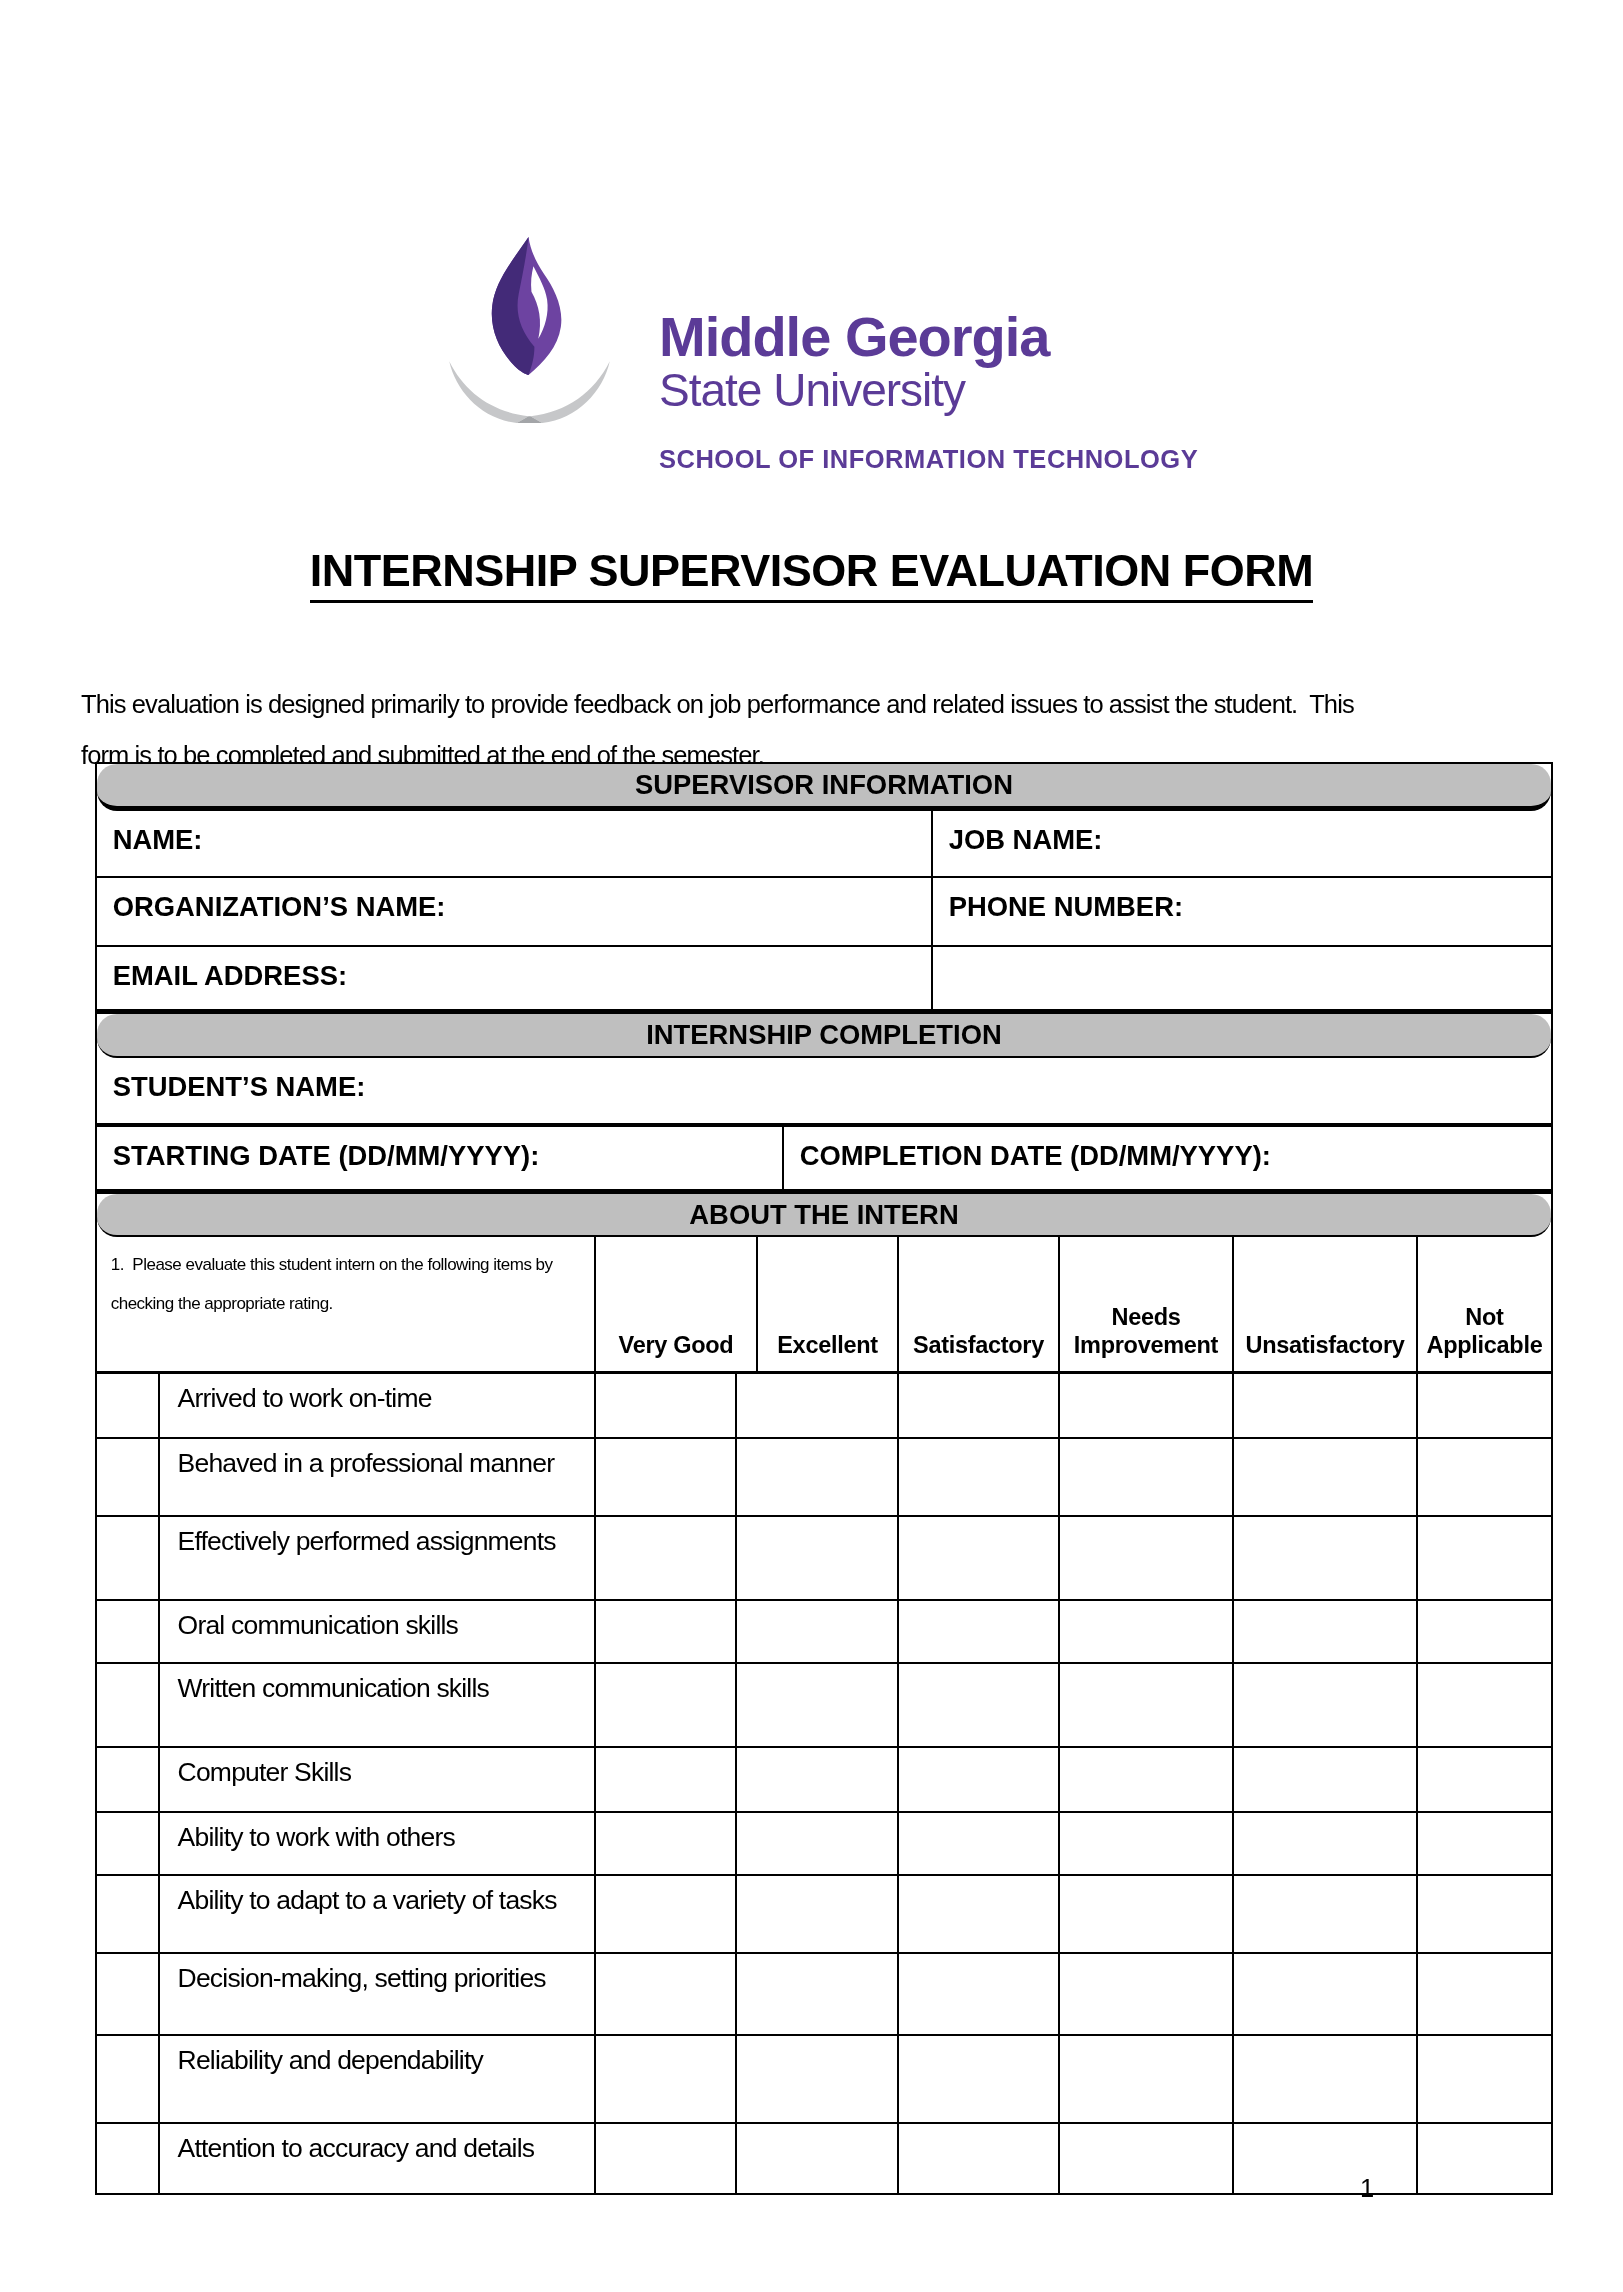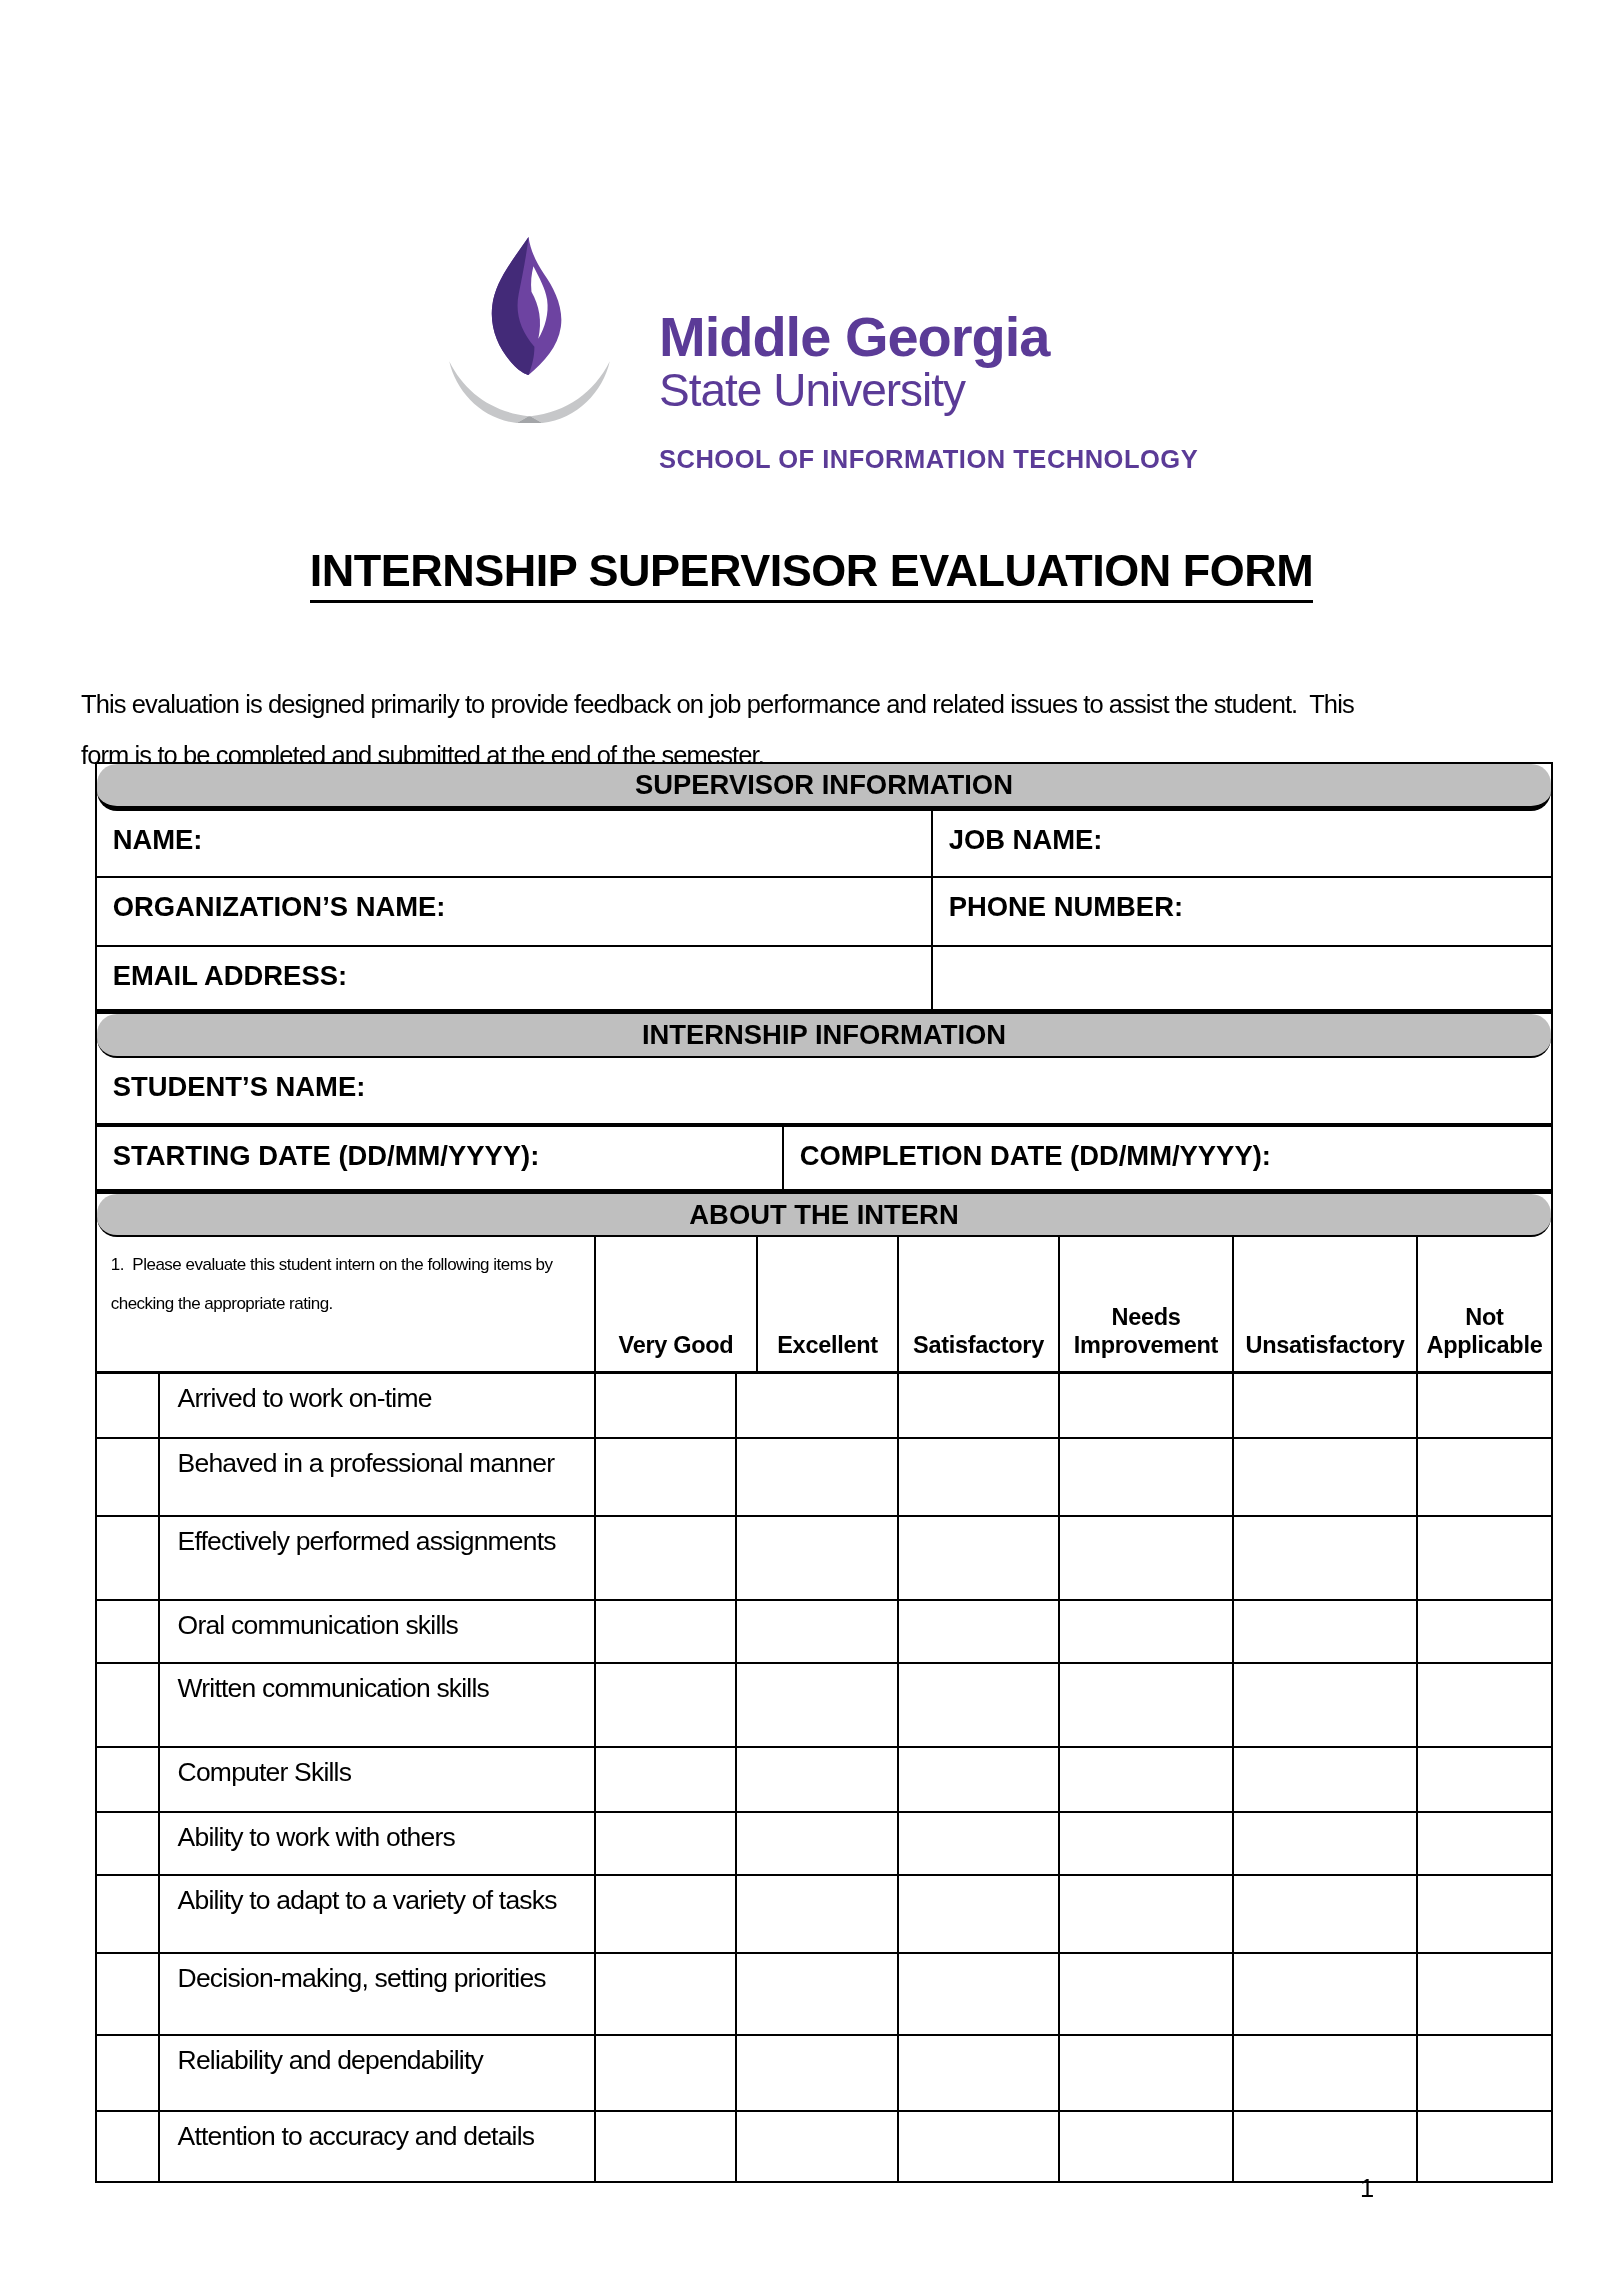--- a/index.html
+++ b/index.html
@@ -82,21 +82,21 @@
     <div class="r" style="height:69px">
       <div class="c lbl-c" style="flex:0 0 836px"><span>ORGANIZATION’S NAME:</span></div>
       <div class="c last lbl-c"><span>PHONE NUMBER:</span></div>
     </div>
     <div class="r bb6" style="height:67px">
       <div class="c lbl-c" style="flex:0 0 836px"><span>EMAIL ADDRESS:</span></div>
       <div class="c last lbl-c"></div>
     </div>
 
     <div class="bar" style="height:44px">
-        <span>INTERNSHIP INFORMATION</span>
+        <span>INTERNSHIP COMPLETION</span>
       </div>
     <div class="r bb5" style="height:69px">
       <div class="c last lbl-c"><span>STUDENT’S NAME:</span></div>
     </div>
     <div class="r bb6" style="height:67px">
       <div class="c lbl-c" style="flex:0 0 687px"><span>STARTING DATE (DD/MM/YYYY):</span></div>
       <div class="c last lbl-c"><span>COMPLETION DATE (DD/MM/YYYY):</span></div>
     </div>
 
     <div class="bar" style="height:43px">
@@ -217,21 +217,21 @@
       <div class="c" style="flex:0 0 63px"></div>
       <div class="c desc-c" style="flex:0 0 436px"><span>Decision-making, setting priorities</span></div>
       <div class="c" style="flex:0 0 141px"></div>
       <div class="c" style="flex:0 0 162px"></div>
       <div class="c" style="flex:0 0 161px"></div>
       <div class="c" style="flex:0 0 174px"></div>
       <div class="c" style="flex:0 0 184px"></div>
       <div class="c last"></div>
     </div>
 
-    <div class="r" style="height:76px">
+    <div class="r" style="height:88px">
       <div class="c" style="flex:0 0 63px"></div>
       <div class="c desc-c" style="flex:0 0 436px"><span>Reliability and dependability</span></div>
       <div class="c" style="flex:0 0 141px"></div>
       <div class="c" style="flex:0 0 162px"></div>
       <div class="c" style="flex:0 0 161px"></div>
       <div class="c" style="flex:0 0 174px"></div>
       <div class="c" style="flex:0 0 184px"></div>
       <div class="c last"></div>
     </div>
 

